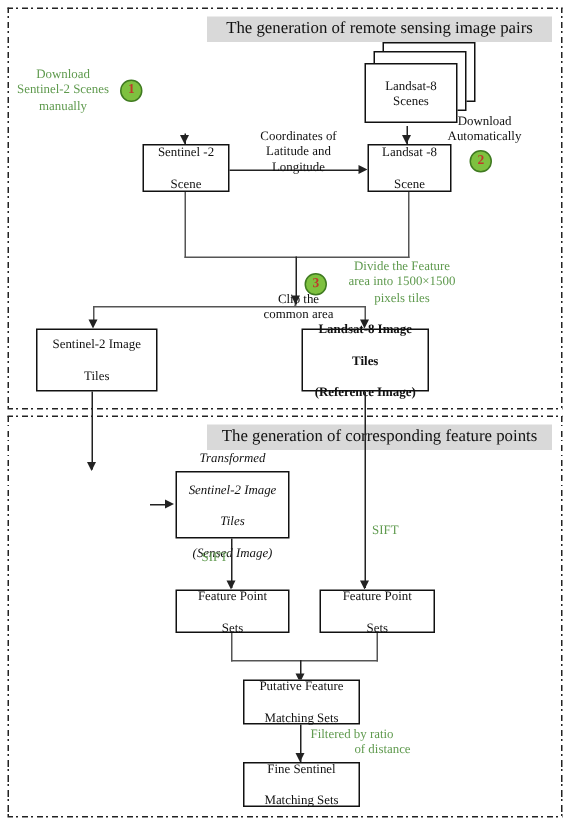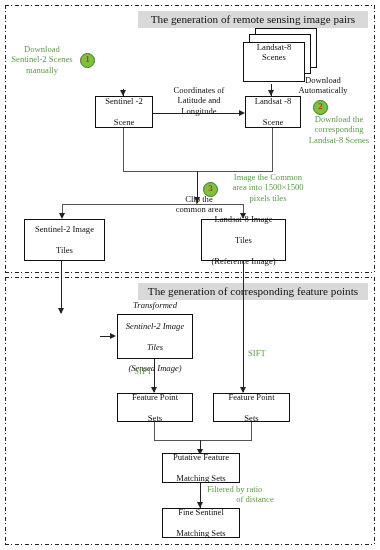--- a/index.html
+++ b/index.html
@@ -40,21 +40,21 @@
   .cyl .bot{bottom:0;border-top:none;background:transparent;}
   .cyl .txt{position:absolute;left:0;right:0;top:0;bottom:0;
             display:flex;align-items:center;justify-content:center;
             text-align:center;font-size:8.6px;line-height:10.4px;color:#111;}
 
   
   .stack{position:absolute;}
   .stack .sheet{position:absolute;border:1.4px solid #111;background:#fff;box-sizing:border-box;}
   .stack .front{position:absolute;left:0;bottom:0;background:#fff;border:1.4px solid #111;
                 box-sizing:border-box;}
-  .stack .txt{position:absolute;left:0;bottom:0;display:flex;align-items:flex-start;
+  .stack .txt{position:absolute;left:0;bottom:0;display:flex;align-items:center;
               justify-content:center;text-align:center;font-size:8.6px;line-height:10.4px;color:#111;}
 
   .lbl{position:absolute;font-size:8.6px;line-height:10.4px;color:#111;text-align:center;}
   .lbl.green{color:#5f9a4e;}
   .lbl.left{text-align:left;}
 
   .badge{position:absolute;width:13px;height:13px;border-radius:50%;
          background:#7ec13f;border:1px solid #3f7a20;
          color:#c0392b;font-size:9px;line-height:11px;text-align:center;
          font-weight:bold;font-family:"Liberation Serif",serif;}
@@ -126,59 +126,54 @@
   <div class="ln hln" style="left:153px;top:113px;width:88px;"></div>
   <div class="arrow right" style="left:239px;top:110px;"></div>
 
   <div class="lbl" style="left:155px;top:85px;width:88px;">
     <span>Coordinates of</span><br>
     <span>Latitude and</span><br>
     <span>Longitude</span>
   </div>
 
   <div class="badge" style="left:313px;top:100px;">2</div>
-  <div class="lbl green" style="left:300px;top:114px;width:78px;">
-    <span>Download the</span><br>
-    <span>corresponding</span><br>
-    <span>Landsat-8 Scenes</span>
-  </div>
 
   <div class="ln vln thin" style="left:123px;top:128px;height:44px;"></div>
   <div class="ln vln thin" style="left:272px;top:128px;height:44px;"></div>
   <div class="ln hln thin" style="left:123px;top:171px;width:150px;"></div>
 
   <div class="lbl" style="left:155px;top:146px;width:88px;margin-top:48px;">
     <span>Clip the</span><br>
     <span>common area</span>
   </div>
 
   <div class="ln vln" style="left:197px;top:171px;height:32px;"></div>
   <div class="arrow down" style="left:194px;top:197px;"></div>
 
   <div class="badge" style="left:203px;top:182px;">3</div>
   <div class="lbl green" style="left:218px;top:172px;width:100px;">
-    <span>Image the Common</span><br>
+    <span>Divide the Feature</span><br>
     <span>area into 1500×1500</span><br>
     <span>pixels tiles</span>
   </div>
 
   <div class="ln hln thin" style="left:62px;top:204px;width:182px;"></div>
   <div class="ln vln thin" style="left:62px;top:204px;height:12px;"></div>
   <div class="arrow down" style="left:59px;top:213px;"></div>
   <div class="ln vln thin" style="left:243px;top:204px;height:12px;"></div>
   <div class="arrow down" style="left:240px;top:213px;"></div>
 
   <div class="box" style="left:24px;top:219px;width:81px;height:42px;">
     <span>
       <span>Sentinel-2 Image</span><br>
       <span>Tiles</span>
     </span>
   </div>
 
-  <div class="box" style="left:201px;top:219px;width:85px;height:42px;">
+  <div class="box" style="left:201px;top:219px;width:85px;height:42px;font-weight:bold;">
     <span>
       <span>Landsat-8 Image</span><br>
       <span>Tiles</span><br>
       <span>(Reference Image)</span>
     </span>
   </div>
 
   <div class="panel dashdot" style="left:5px;top:277px;width:370px;height:268px;"></div>
 
   <div class="banner" style="left:138px;top:283px;width:230px;height:17px;line-height:17px;">The generation of corresponding feature points</div>

